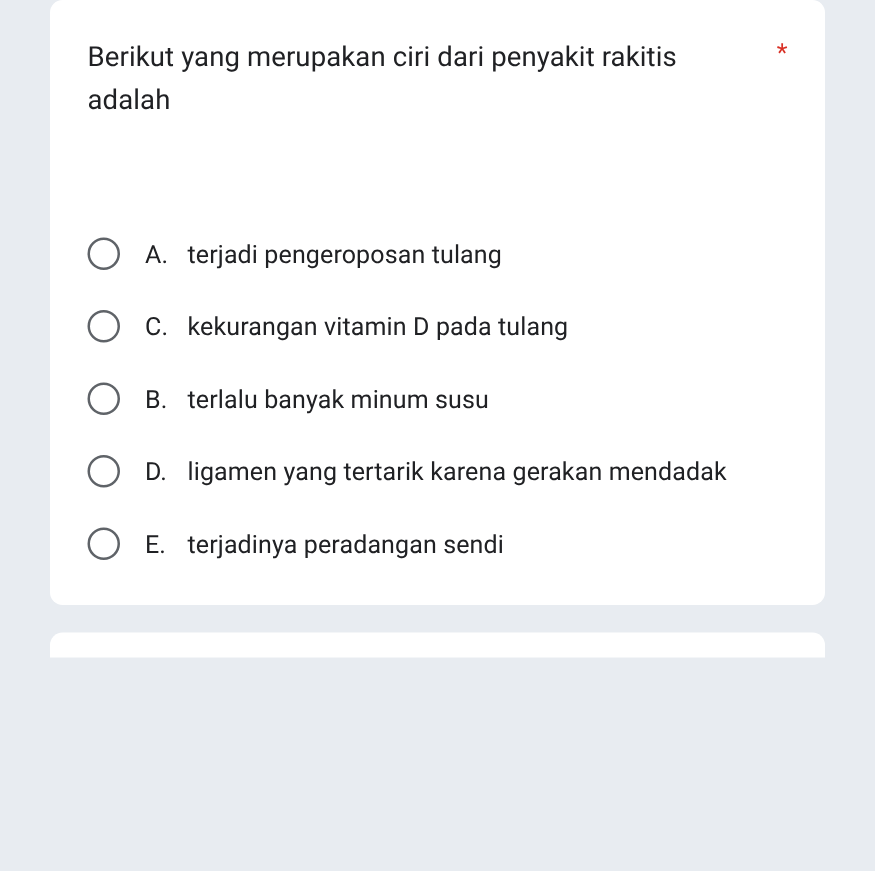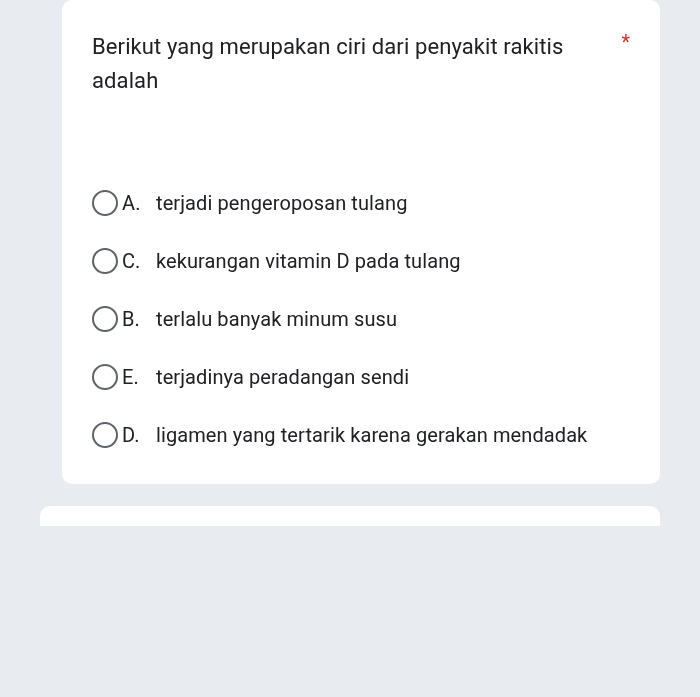--- a/index.html
+++ b/index.html
@@ -14,21 +14,20 @@
     height: 697px;
     padding: 0 40px;
     overflow: hidden;
   }
   .card {
     background: #ffffff;
     border-radius: 10px;
     padding: 30px 30px 34px 30px;
     margin-top: 0;
     position: relative;
-    margin-left: 22px;
   }
   .question-row {
     display: flex;
     align-items: flex-start;
     margin-bottom: 90px;
   }
   .question-text {
     font-size: 22px;
     line-height: 1.55;
     color: #202124;
@@ -43,21 +42,21 @@
     padding-top: 2px;
   }
   .options {
     display: flex;
     flex-direction: column;
     gap: 28px;
   }
   .option {
     display: flex;
     align-items: center;
-    gap: 4px;
+    gap: 20px;
     cursor: pointer;
   }
   .radio {
     width: 26px;
     height: 26px;
     border: 2.5px solid #5f6368;
     border-radius: 50%;
     flex-shrink: 0;
     background: #fff;
   }
@@ -106,27 +105,27 @@
     <label class="option">
       <span class="radio"></span>
       <span class="option-label">
         <span class="letter">B.</span><span>terlalu banyak minum susu</span>
       </span>
     </label>
 
     <label class="option">
       <span class="radio"></span>
       <span class="option-label">
-        <span class="letter">E.</span><span>terjadinya peradangan sendi</span>
+        <span class="letter">D.</span><span>ligamen yang tertarik karena gerakan mendadak</span>
       </span>
     </label>
 
     <label class="option">
       <span class="radio"></span>
       <span class="option-label">
-        <span class="letter">D.</span><span>ligamen yang tertarik karena gerakan mendadak</span>
+        <span class="letter">E.</span><span>terjadinya peradangan sendi</span>
       </span>
     </label>
 
   </div>
 </div>
 
 <div class="next-card"></div>
 
 </body></html>

